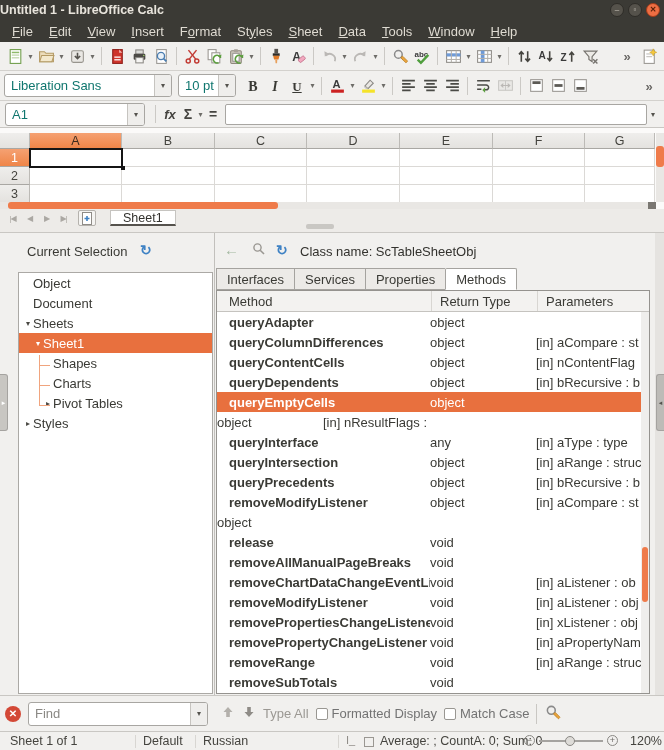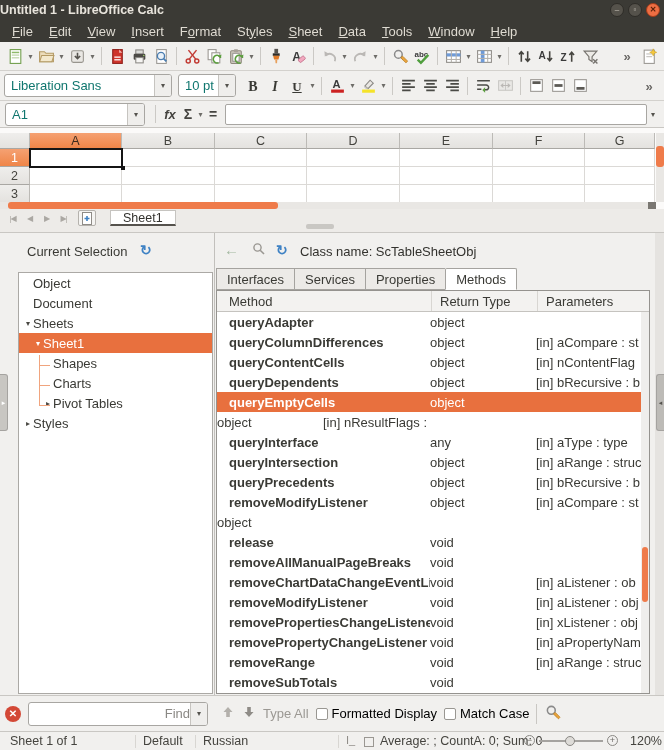--- a/index.html
+++ b/index.html
@@ -93,26 +93,26 @@
   .td-r { width:106px; white-space:nowrap; overflow:hidden; flex:0 0 auto; }
   .td-p { flex:1; white-space:nowrap; overflow:hidden; }
   .mt-scroll { position:absolute; right:0; top:21px; width:8px; bottom:0; background:#efeeec; }
   .mt-thumb { position:absolute; left:1px; width:6px; top:235px; height:55px; background:#ef7b4a; border-radius:3px; }
   .edge-handle { position:absolute; width:8px; height:57px; background:#c8c6c2; border:1px solid #a5a3a0; display:flex; align-items:center; justify-content:center; font-size:7px; color:#fff; }
   .edge-right-track { position:absolute; right:0; top:0; width:9px; height:463px; background:#e5e3e0; }
 
   
   .findbar { left:0; top:695px; width:664px; height:36px; background:#f1f0ee; border-top:1px solid #c9c7c3; display:flex; align-items:center; padding-left:5px; gap:7px; }
   .find-close { width:16px; height:16px; border-radius:50%; background:#d34836; color:#fff; font-size:10px; font-weight:bold; display:flex; align-items:center; justify-content:center; flex:0 0 auto; }
-  .find-combo { width:180px; height:24px;text-align:right; }
+  .find-combo { width:180px; height:24px; }
   .find-combo .combo-text { color:#8a8884; }
   .find-arrow { font-size:13px; flex:0 0 auto; }
   .find-all { font-size:13px; color:#9b9893; flex:0 0 auto; }
   .chk { width:12px; height:12px; background:#fff; border:1px solid #999792; border-radius:2px; flex:0 0 auto; }
-  .chk-label { font-size:13px; color:#000000; margin-left:-3px; flex:0 0 auto; }
+  .chk-label { font-size:13px; color:#737373; margin-left:-3px; flex:0 0 auto; }
   .fsep { width:1px; height:20px; background:#c9c7c3; flex:0 0 auto; }
 
   
   .statusbar { left:0; top:731px; width:664px; height:19px; background:#f1f0ee; border-top:1px solid #c9c7c3; font-size:12.5px; color:#45443f; }
   .sb { position:absolute; top:2px; }
   .sb-sep { position:absolute; top:3px; width:1px; height:13px; background:#d8d6d2; }
   .zoomwrap { position:absolute; left:524px; top:3px; display:flex; align-items:center; gap:4px; }
   .zbtn { width:11px; height:11px; border:1px solid #8a8884; border-radius:50%; font-size:9px; line-height:9px; text-align:center; color:#6e6c68; }
   .ztrack { width:64px; height:2px; background:#a5a3a0; position:relative; }
   .ztick { position:absolute; left:30px; top:-3px; width:1px; height:8px; background:#a5a3a0; }

